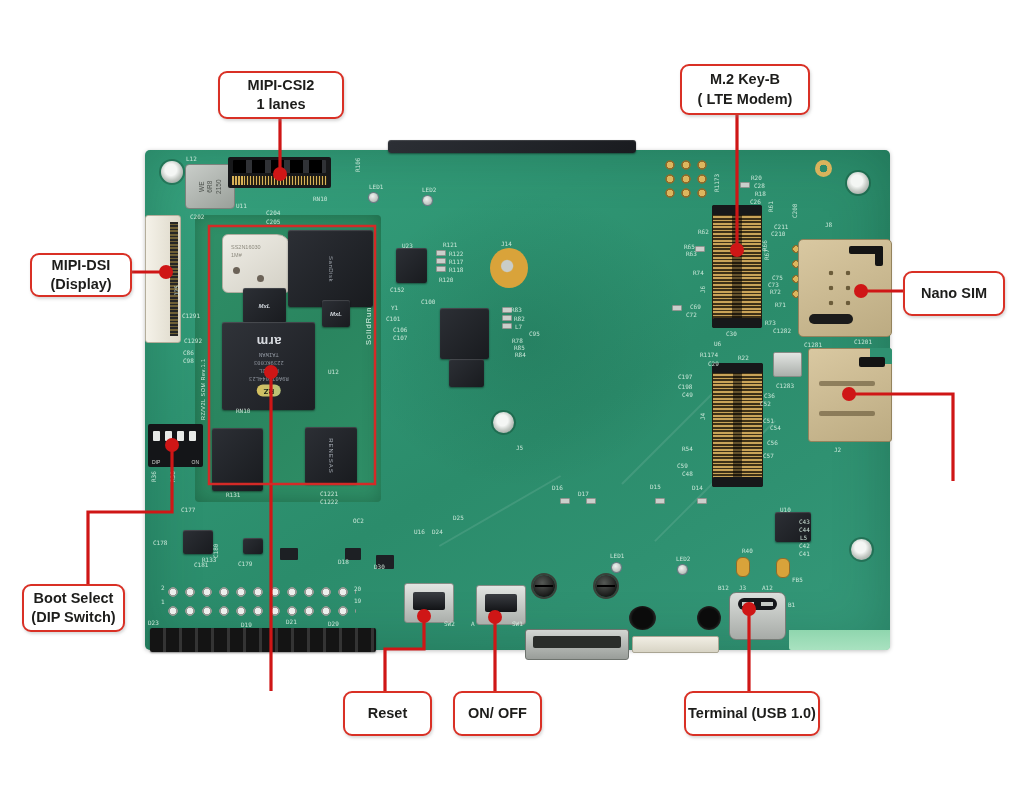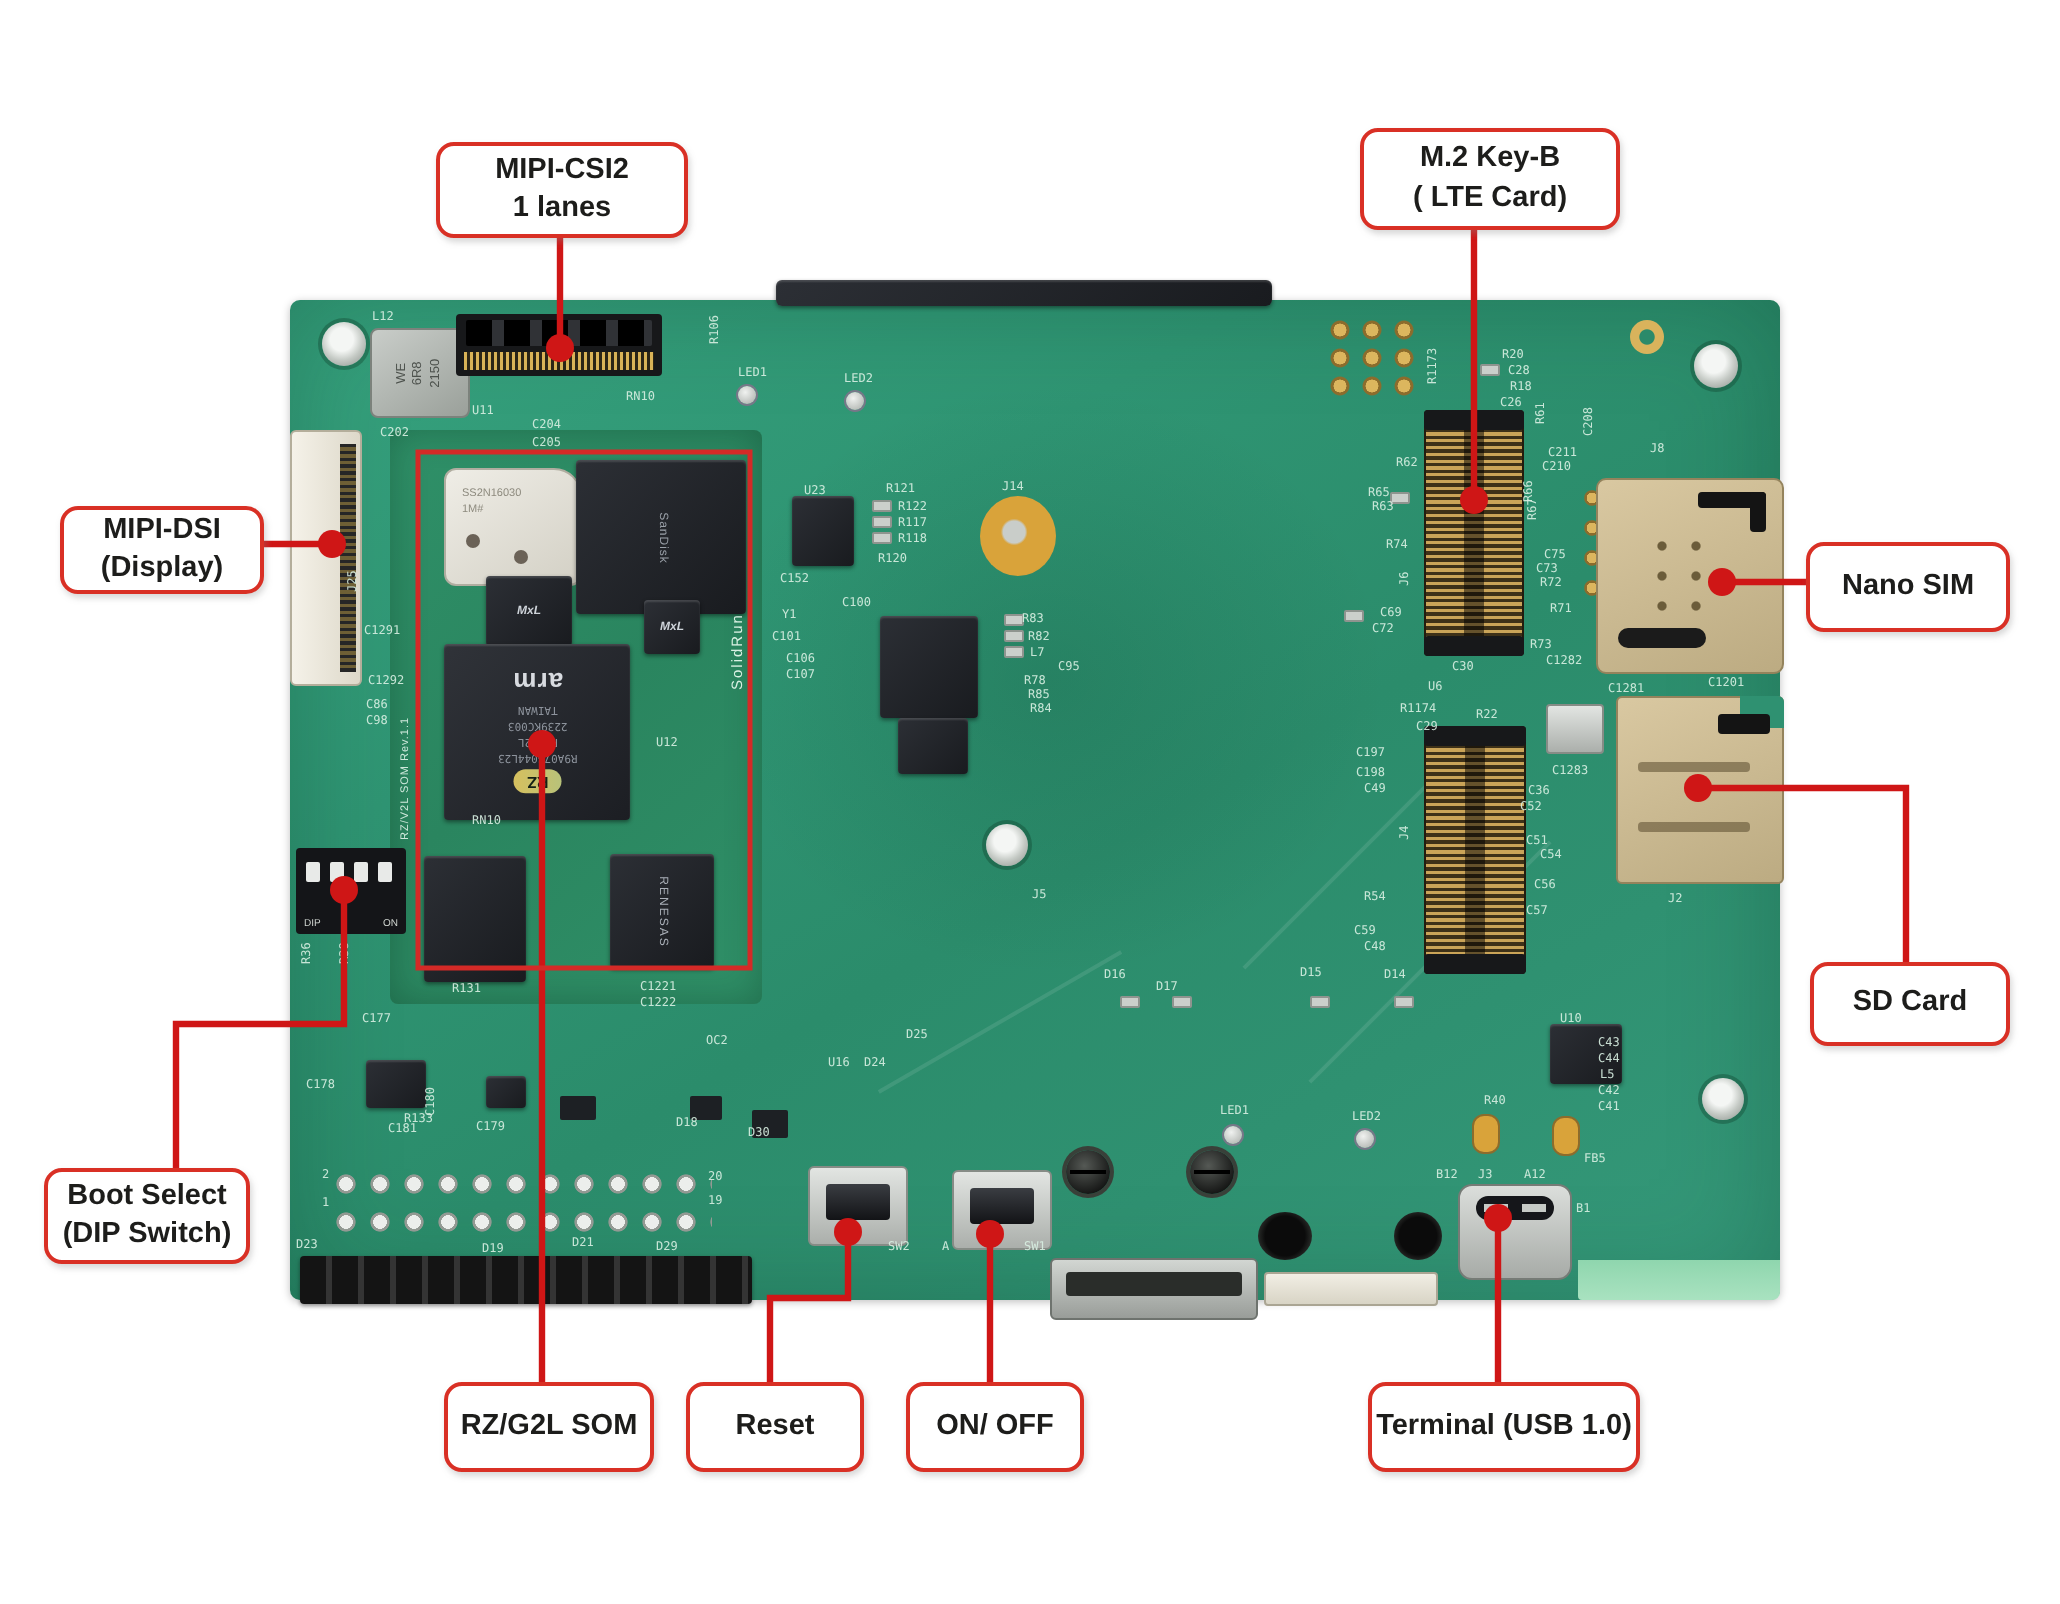--- a/index.html
+++ b/index.html
@@ -422,25 +422,23 @@
       <circle cx="424" cy="616" r="7"></circle>
       <circle cx="495" cy="617" r="7"></circle>
       <circle cx="749" cy="609" r="7"></circle>
     </g>
     <rect x="209" y="226" width="166" height="258" fill="none" stroke="#d42a27" stroke-width="2.5"></rect>
   </svg>
 
   <div class="callout" style="left:218px;top:71px;width:122px;height:44px;">MIPI-CSI2
 1 lanes</div>
   <div class="callout" style="left:680px;top:64px;width:126px;height:47px;">M.2 Key-B
-( LTE Card)</div>
+( LTE Modem)</div>
   <div class="callout" style="left:30px;top:253px;width:98px;height:40px;">MIPI-DSI
 (Display)</div>
   <div class="callout" style="left:903px;top:271px;width:98px;height:41px;">Nano SIM</div>
-  <div class="callout" style="left:905px;top:481px;width:96px;height:38px;">SD Card</div>
   <div class="callout" style="left:22px;top:584px;width:99px;height:44px;">Boot Select
 (DIP Switch)</div>
-  <div class="callout" style="left:222px;top:691px;width:101px;height:41px;">RZ/G2L SOM</div>
   <div class="callout" style="left:343px;top:691px;width:85px;height:41px;">Reset</div>
   <div class="callout" style="left:453px;top:691px;width:85px;height:41px;">ON/ OFF</div>
   <div class="callout" style="left:684px;top:691px;width:132px;height:41px;">Terminal (USB 1.0)</div>
 
 </div>
 
 </body></html>

